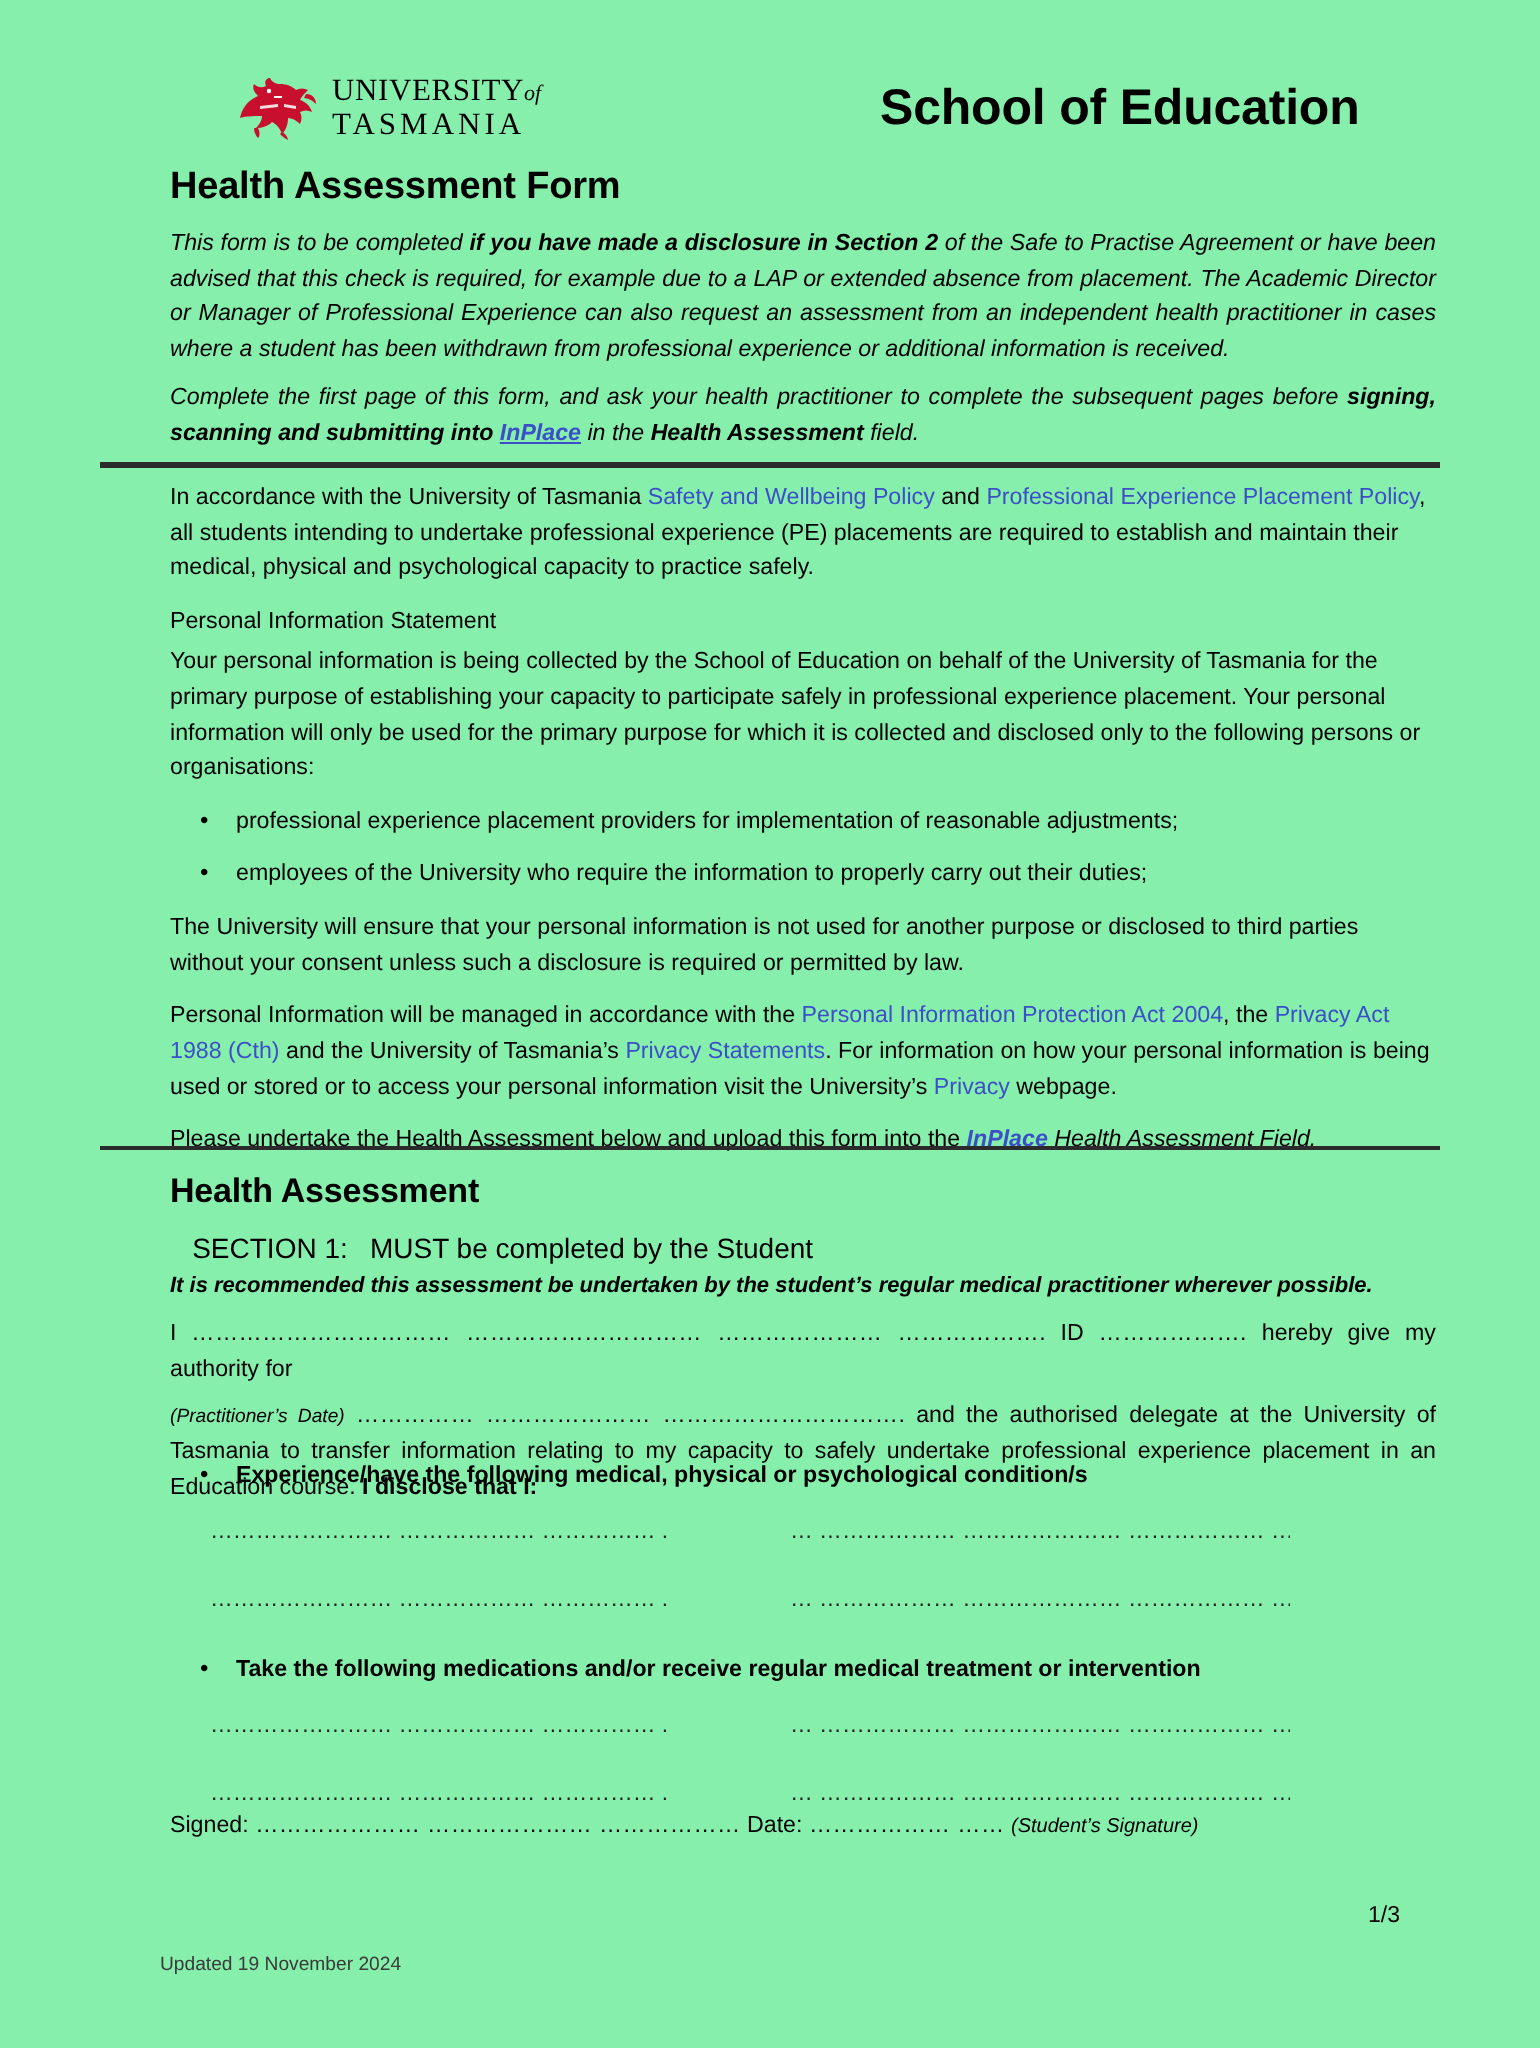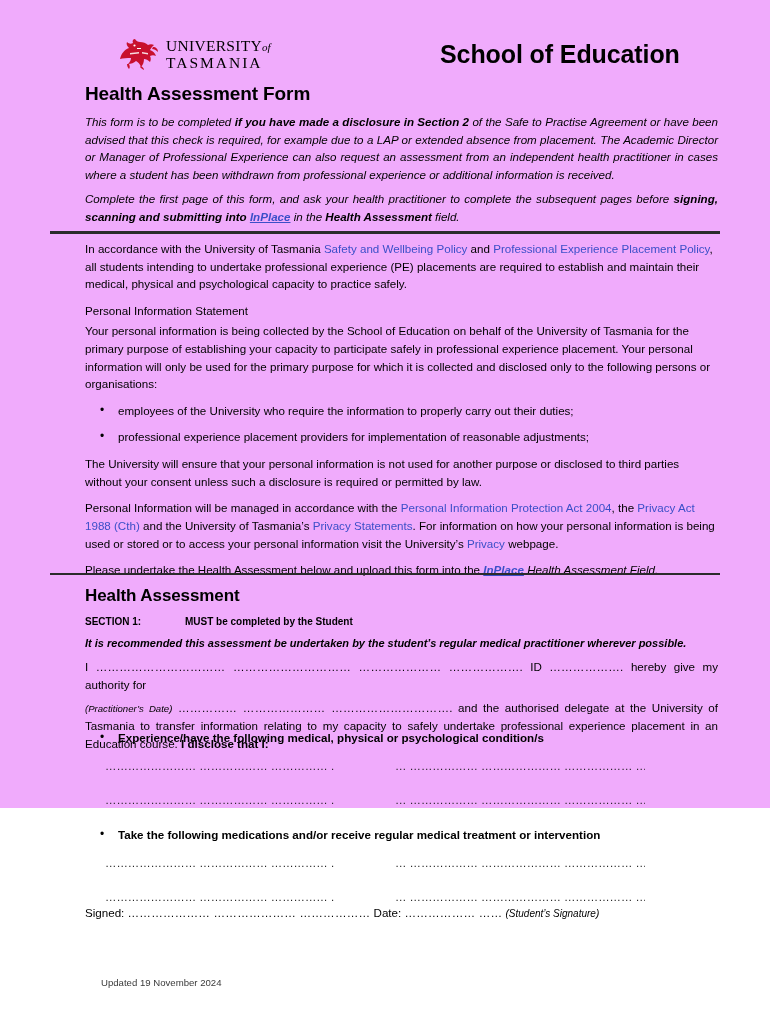--- a/index.html
+++ b/index.html
@@ -13,22 +13,22 @@
     position: relative;
     font-family: "Liberation Sans", sans-serif;
     color: #000000;
     overflow: hidden;
   }
 
   .page {
     position: absolute;
     left: 0; top: 0;
     width: 770px;
-    height: 808px;
-    background: #f0abfc;
+    height: 1024px;
+    background: #86efac;
   }
 
   
   .header {
     position: absolute;
     left: 85px;
     top: 34px;
     width: 600px;
     height: 50px;
   }
@@ -171,22 +171,23 @@
     left: 85px;
     top: 586px;
     font-size: 17px;
     font-weight: bold;
     letter-spacing: -0.1px;
   }
   .section-row {
     position: absolute;
     left: 85px;
     top: 616px;
-    font-size: 10px;
-    font-weight: bold;
+    font-size: 14px;
+    font-weight: normal;
+    text-align: center;
   }
   .section-row .sec-label { display: inline-block; width: 100px; }
 
   .recommend {
     position: absolute;
     left: 85px;
     top: 637px;
     width: 633px;
     font-size: 11px;
     font-weight: bold;
@@ -261,21 +262,21 @@
   .page-num {
     position: absolute;
     left: 0;
     top: 952px;
     width: 700px;
     text-align: right;
     font-size: 11.5px;
   }
   .footer-updated {
     position: absolute;
-    left: 101px;
+    left: 80px;
     top: 977px;
     font-size: 9.6px;
     color: #3a3a3a;
   }
 </style>
 </head>
 <body>
 
 <div class="page">
 
@@ -319,22 +320,22 @@
   <div class="rule-double"></div>
 
   <div class="body-block">
     <p><span>In accordance with the University of Tasmania </span><a class="lnk" href="#">Safety and Wellbeing Policy</a><span> and </span><a class="lnk" href="#">Professional Experience Placement Policy</a><span>, all students intending to undertake professional experience (PE) placements are required to establish and maintain their medical, physical and psychological capacity to practice safely.</span></p>
 
     <p class="sub-head">Personal Information Statement</p>
 
     <p>Your personal information is being collected by the School of Education on behalf of the University of Tasmania for the primary purpose of establishing your capacity to participate safely in professional experience placement. Your personal information will only be used for the primary purpose for which it is collected and disclosed only to the following persons or organisations:</p>
 
     <ul>
+      <li>professional experience placement providers for implementation of reasonable adjustments;</li>
       <li>employees of the University who require the information to properly carry out their duties;</li>
-      <li>professional experience placement providers for implementation of reasonable adjustments;</li>
     </ul>
 
     <p>The University will ensure that your personal information is not used for another purpose or disclosed to third parties without your consent unless such a disclosure is required or permitted by law.</p>
 
     <p><span>Personal Information will be managed in accordance with the </span><a class="lnk" href="#">Personal Information Protection Act 2004</a><span>, the </span><a class="lnk" href="#">Privacy Act 1988 (Cth)</a><span> and the University of Tasmania’s </span><a class="lnk" href="#">Privacy Statements</a><span>. For information on how your personal information is being used or stored or to access your personal information visit the University’s </span><a class="lnk" href="#">Privacy</a><span> webpage.</span></p>
 
     <p><span>Please undertake the Health Assessment below and upload this form into the </span><a class="lnk-u" href="#">InPlace</a><span class="ital"> Health Assessment Field.</span></p>
   </div>
 
   <div class="rule-thick"></div>
@@ -374,15 +375,16 @@
         <span class="dot-cell-left">…………………… ……………… …………… .</span>
         <span class="dot-cell-right">… ……………… ………………… ……………… ….</span>
       </div>
     </div>
   </div>
 
   <div class="signed-line">
     <span>Signed:</span> <span class="dots">………………… ………………… ………………</span> <span>Date:</span> <span class="dots">……………… ……</span> <span class="sig-note">(Student’s Signature)</span>
   </div>
 
+  <div class="page-num">1/3</div>
   <div class="footer-updated">Updated 19 November 2024</div>
 
 </div>
 
 </body></html>

